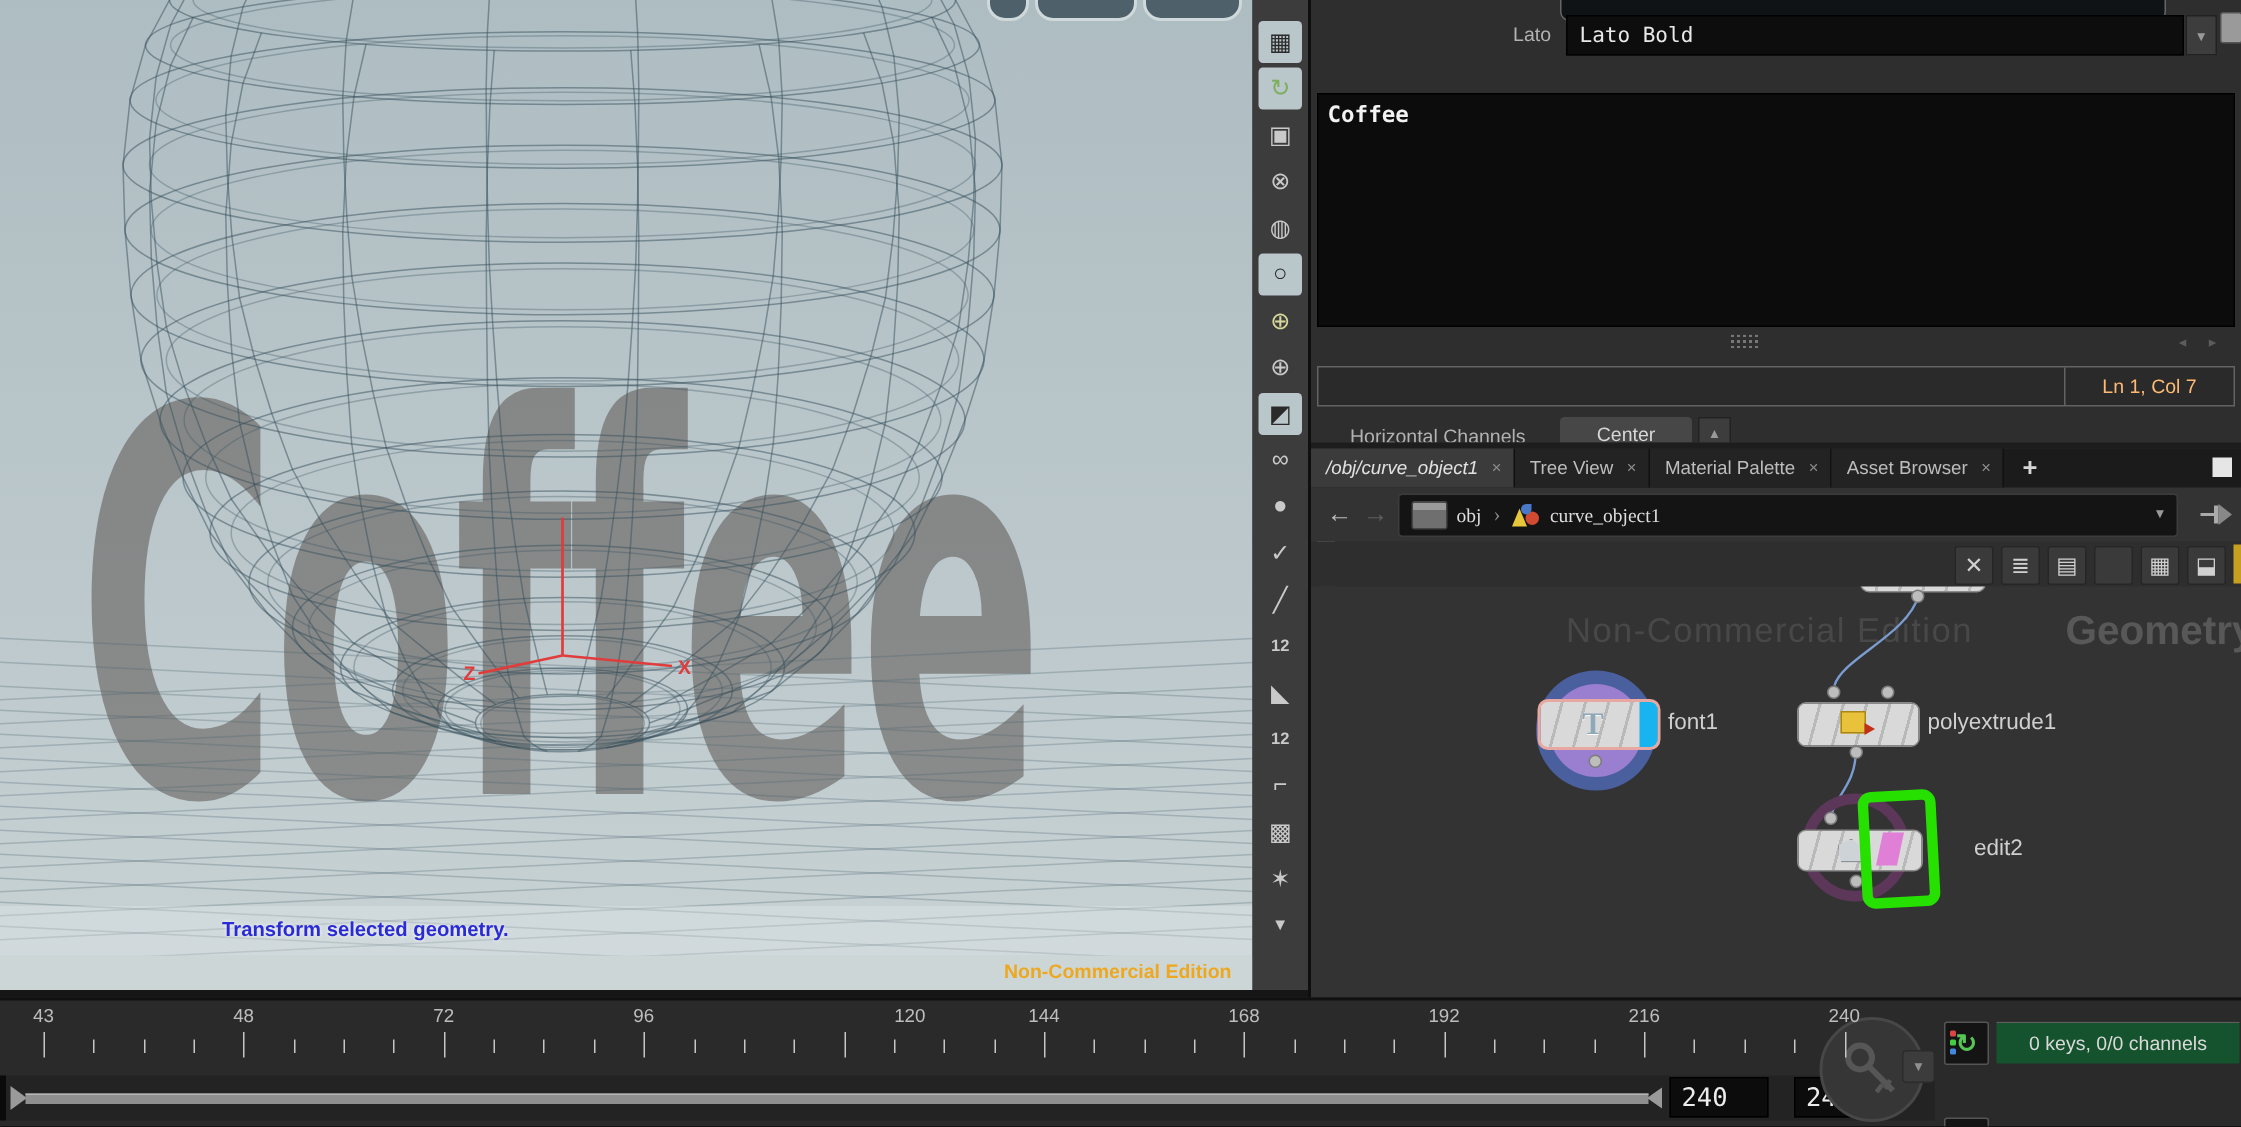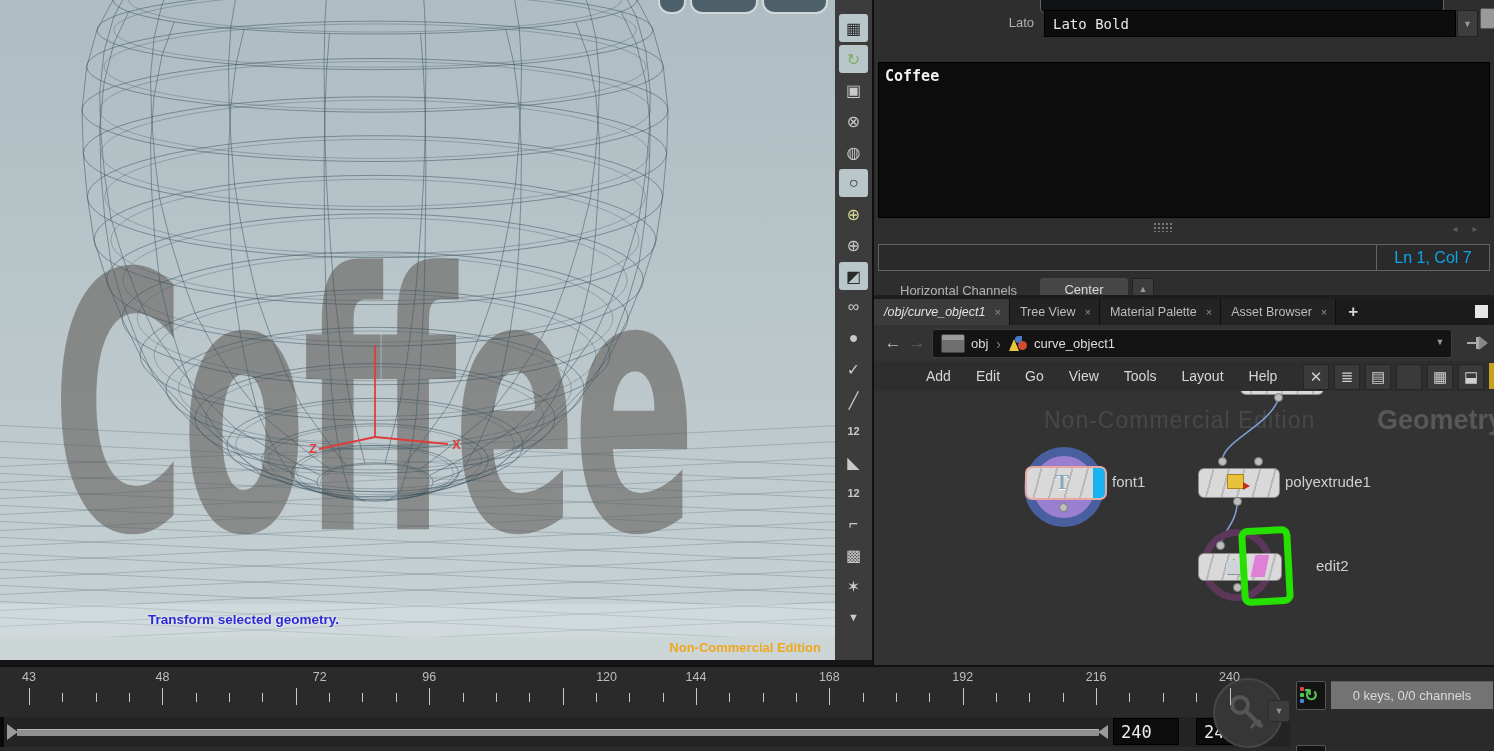--- a/index.html
+++ b/index.html
@@ -40,39 +40,39 @@
              box-sizing:border-box;}
   #text-value{left:6px;top:4px;font-family:"DejaVu Sans Mono",monospace;font-weight:bold;
               font-size:15px;color:#f2f2f2;}
   #grip{left:280px;top:223px;width:18px;height:9px;
         background:repeating-linear-gradient(90deg,#777 0 2px,transparent 2px 4px);
         -webkit-mask:repeating-linear-gradient(#000 0 2px,transparent 2px 4px);
         mask:repeating-linear-gradient(#000 0 2px,transparent 2px 4px);}
   .navarrow{width:18px;height:14px;color:#5c5c5c;font-size:10px;display:flex;align-items:center;justify-content:center;}
   #statusbar{left:4px;top:244px;width:612px;height:27px;background:#2a2a2a;border:1px solid #636363;box-sizing:border-box;}
   #status-cell{right:0;top:0;width:112px;height:25px;border-left:1px solid #636363;display:flex;
-               align-items:center;justify-content:center;color:#0ea5e9;font-size:16px;}
+               align-items:center;justify-content:center;color:#fdba74;font-size:13px;}
   #cuttop-field{left:166px;top:-8px;width:402px;height:20px;background:#101316;border:1px solid #666;border-radius:6px;}
   #clipboard-icon{left:606px;top:8px;width:13px;height:19px;background:#9a9a9a;border:1px solid #555;border-radius:2px;}
   
   #net-pane{left:874px;top:295px;width:620px;height:370px;background:#333;overflow:hidden;}
   #splitter{left:0;top:0;width:620px;height:4px;background:#1d1d1d;}
   #tabbar{left:0;top:4px;width:620px;height:26px;background:#1b1b1b;display:flex;align-items:stretch;}
   .tab{display:flex;align-items:center;padding:0 8px 0 10px;background:#232323;border-right:1px solid #111;
        color:#bdbdbd;font-size:12.5px;white-space:nowrap;}
   .tab.active{background:#3b3b3b;color:#e2e2e2;}
   .tab.italic .tlabel{font-style:italic;}
   .tab .x{margin-left:9px;color:#8f8f8f;font-size:11px;}
   #tab-plus{display:flex;align-items:center;padding:0 12px;color:#d5d5d5;font-size:17px;font-weight:bold;}
   #pane-maxsq{right:6px;top:10px;width:13px;height:13px;background:#e6e6e6;}
   #pathbar{left:0;top:32px;width:620px;height:34px;}
   .patharrow{top:4px;width:26px;height:24px;color:#b9b9b9;font-size:17px;font-weight:bold;display:flex;
              align-items:center;justify-content:center;}
   #path-box{left:58px;top:2px;width:520px;height:29px;background:#141414;border:1px solid #3c3c3c;
-            border-radius:3px;display:flex;align-items:center;box-sizing:border-box;color:#ddd;font-size:13px;}
+            border-radius:3px;display:flex;align-items:center;box-sizing:border-box;color:#ddd;font-size:13px;font-family:Liberation Serif, serif;}
   #obj-icon{width:22px;height:17px;margin:0 6px 0 8px;border-radius:2px;
             background:linear-gradient(#9a9a9a 0 5px,#6f6f6f 5px);border:1px solid #444;}
   .crumb-chev{color:#888;margin:0 8px;font-size:14px;}
   #geo-icon{position:relative;width:18px;height:15px;margin-right:7px;}
   #geo-icon .cone{position:absolute;left:0;bottom:0;width:0;height:0;border-left:5px solid transparent;
                   border-right:5px solid transparent;border-bottom:12px solid #e8c63a;}
   #geo-icon .ball{position:absolute;right:0;bottom:1px;width:9px;height:9px;border-radius:50%;background:#d24a30;}
   #geo-icon .wing{position:absolute;left:6px;top:0;width:7px;height:7px;border-radius:50% 0 50% 50%;background:#4a78c8;}
   #path-drop{right:4px;top:7px;width:16px;height:16px;color:#999;font-size:9px;display:flex;align-items:center;justify-content:center;}
   #menubar{left:0;top:66px;width:620px;height:30px;background:#2e2e2e;display:flex;align-items:center;}
@@ -124,21 +124,21 @@
                padding-left:7px;box-sizing:border-box;}
   #key-circle{left:1212px;top:10px;width:72px;height:72px;}
   #key-drop{left:1268px;top:33px;width:20px;height:20px;background:#3c3c3c;border:1px solid #2b2b2b;border-radius:3px;
             color:#8f8f8f;font-size:9px;display:flex;align-items:center;justify-content:center;}
   .tl-iconbtn{width:30px;height:29px;background:#141414;border:1px solid #555;box-sizing:border-box;border-radius:2px;
               display:flex;align-items:center;justify-content:center;position:relative;}
   #autokey-glyph{color:#55c555;font-size:17px;font-weight:bold;}
   .dotcol{position:absolute;left:3px;top:5px;display:flex;flex-direction:column;gap:2px;}
   .dotcol i{width:4px;height:4px;border-radius:1px;display:block;}
   #chan-glyph b{font-family:"DejaVu Sans Mono",monospace;font-size:15px;}
-  .tl-btn{position:absolute;width:164px;height:29px;background:#737373;border:1px solid #2a2a2a;border-top-color:#5e5e5e;
+  .tl-btn{position:absolute;width:164px;height:29px;background:#14532d;border:1px solid #2a2a2a;border-top-color:#5e5e5e;
           border-radius:2px;color:#dadada;font-size:13px;display:flex;align-items:center;justify-content:center;box-sizing:border-box;}
 </style>
 </head>
 <body>
 
 <div id="stage">
 
   <div id="viewport" class="abs">
     <div id="ghost-text" class="abs">Coffee</div>
     <svg id="vp-svg" class="abs" width="835" height="660">
@@ -374,29 +374,20 @@
       <svg class="abs" style="left:592px;top:6px;" width="24" height="20">
         <line x1="1" y1="10" x2="10" y2="10" stroke="#aaa" stroke-width="2"></line>
         <rect x="10" y="4" width="3" height="12" fill="#aaa"></rect>
         <polygon points="13,3 22,10 13,17" fill="#888"></polygon>
       </svg>
     </div>
 
     <div id="collapse-btn" class="abs">▲</div>
     <div id="menu-scroll-left" class="abs">◀</div>
     <div id="menubar" class="abs">
-      <div id="menus">
-          <span class="mitem">Add</span>
-          <span class="mitem">Edit</span>
-          <span class="mitem">Go</span>
-          <span class="mitem">View</span>
-          <span class="mitem">Tools</span>
-          <span class="mitem">Layout</span>
-          <span class="mitem">Help</span>
-        </div>
       <div id="netbar-icons">
           <div class="nicon">✕</div>
           <div class="nicon">≣</div>
           <div class="nicon">▤</div>
           <div class="nicon" style="display: grid; grid-template: repeat(3, 5px) / repeat(3, 5px); gap: 1px;">
             <i style="background: rgb(221, 51, 51); display: block;"></i>
             <i style="background: rgb(51, 170, 51); display: block;"></i>
             <i style="background: rgb(51, 102, 204); display: block;"></i>
             <i style="background: rgb(204, 204, 51); display: block;"></i>
             <i style="background: rgb(153, 153, 153); display: block;"></i>
@@ -493,21 +484,21 @@
       <div class="rlabel" style="left: 15px;">43</div>
       <div class="tick" style="left: 62.348px; top: 26px; height: 9px;"></div>
       <div class="tick" style="left: 95.696px; top: 26px; height: 9px;"></div>
       <div class="tick" style="left: 129.044px; top: 26px; height: 9px;"></div>
       <div class="tick" style="left: 162.392px; top: 21px; height: 17px;"></div>
       <div class="rlabel" style="left: 148.392px;">48</div>
       <div class="tick" style="left: 195.74px; top: 26px; height: 9px;"></div>
       <div class="tick" style="left: 229.088px; top: 26px; height: 9px;"></div>
       <div class="tick" style="left: 262.436px; top: 26px; height: 9px;"></div>
       <div class="tick" style="left: 295.784px; top: 21px; height: 17px;"></div>
-      <div class="rlabel" style="left: 281.784px; margin-left: 24px;">72</div>
+      <div class="rlabel" style="left: 281.784px;">72</div>
       <div class="tick" style="left: 329.132px; top: 26px; height: 9px;"></div>
       <div class="tick" style="left: 362.48px; top: 26px; height: 9px;"></div>
       <div class="tick" style="left: 395.828px; top: 26px; height: 9px;"></div>
       <div class="tick" style="left: 429.176px; top: 21px; height: 17px;"></div>
       <div class="rlabel" style="left: 415.176px;">96</div>
       <div class="tick" style="left: 462.524px; top: 26px; height: 9px;"></div>
       <div class="tick" style="left: 495.872px; top: 26px; height: 9px;"></div>
       <div class="tick" style="left: 529.22px; top: 26px; height: 9px;"></div>
       <div class="tick" style="left: 562.568px; top: 21px; height: 17px;"></div>
       <div class="rlabel" style="left: 548.568px; margin-left: 44px;">120</div>

